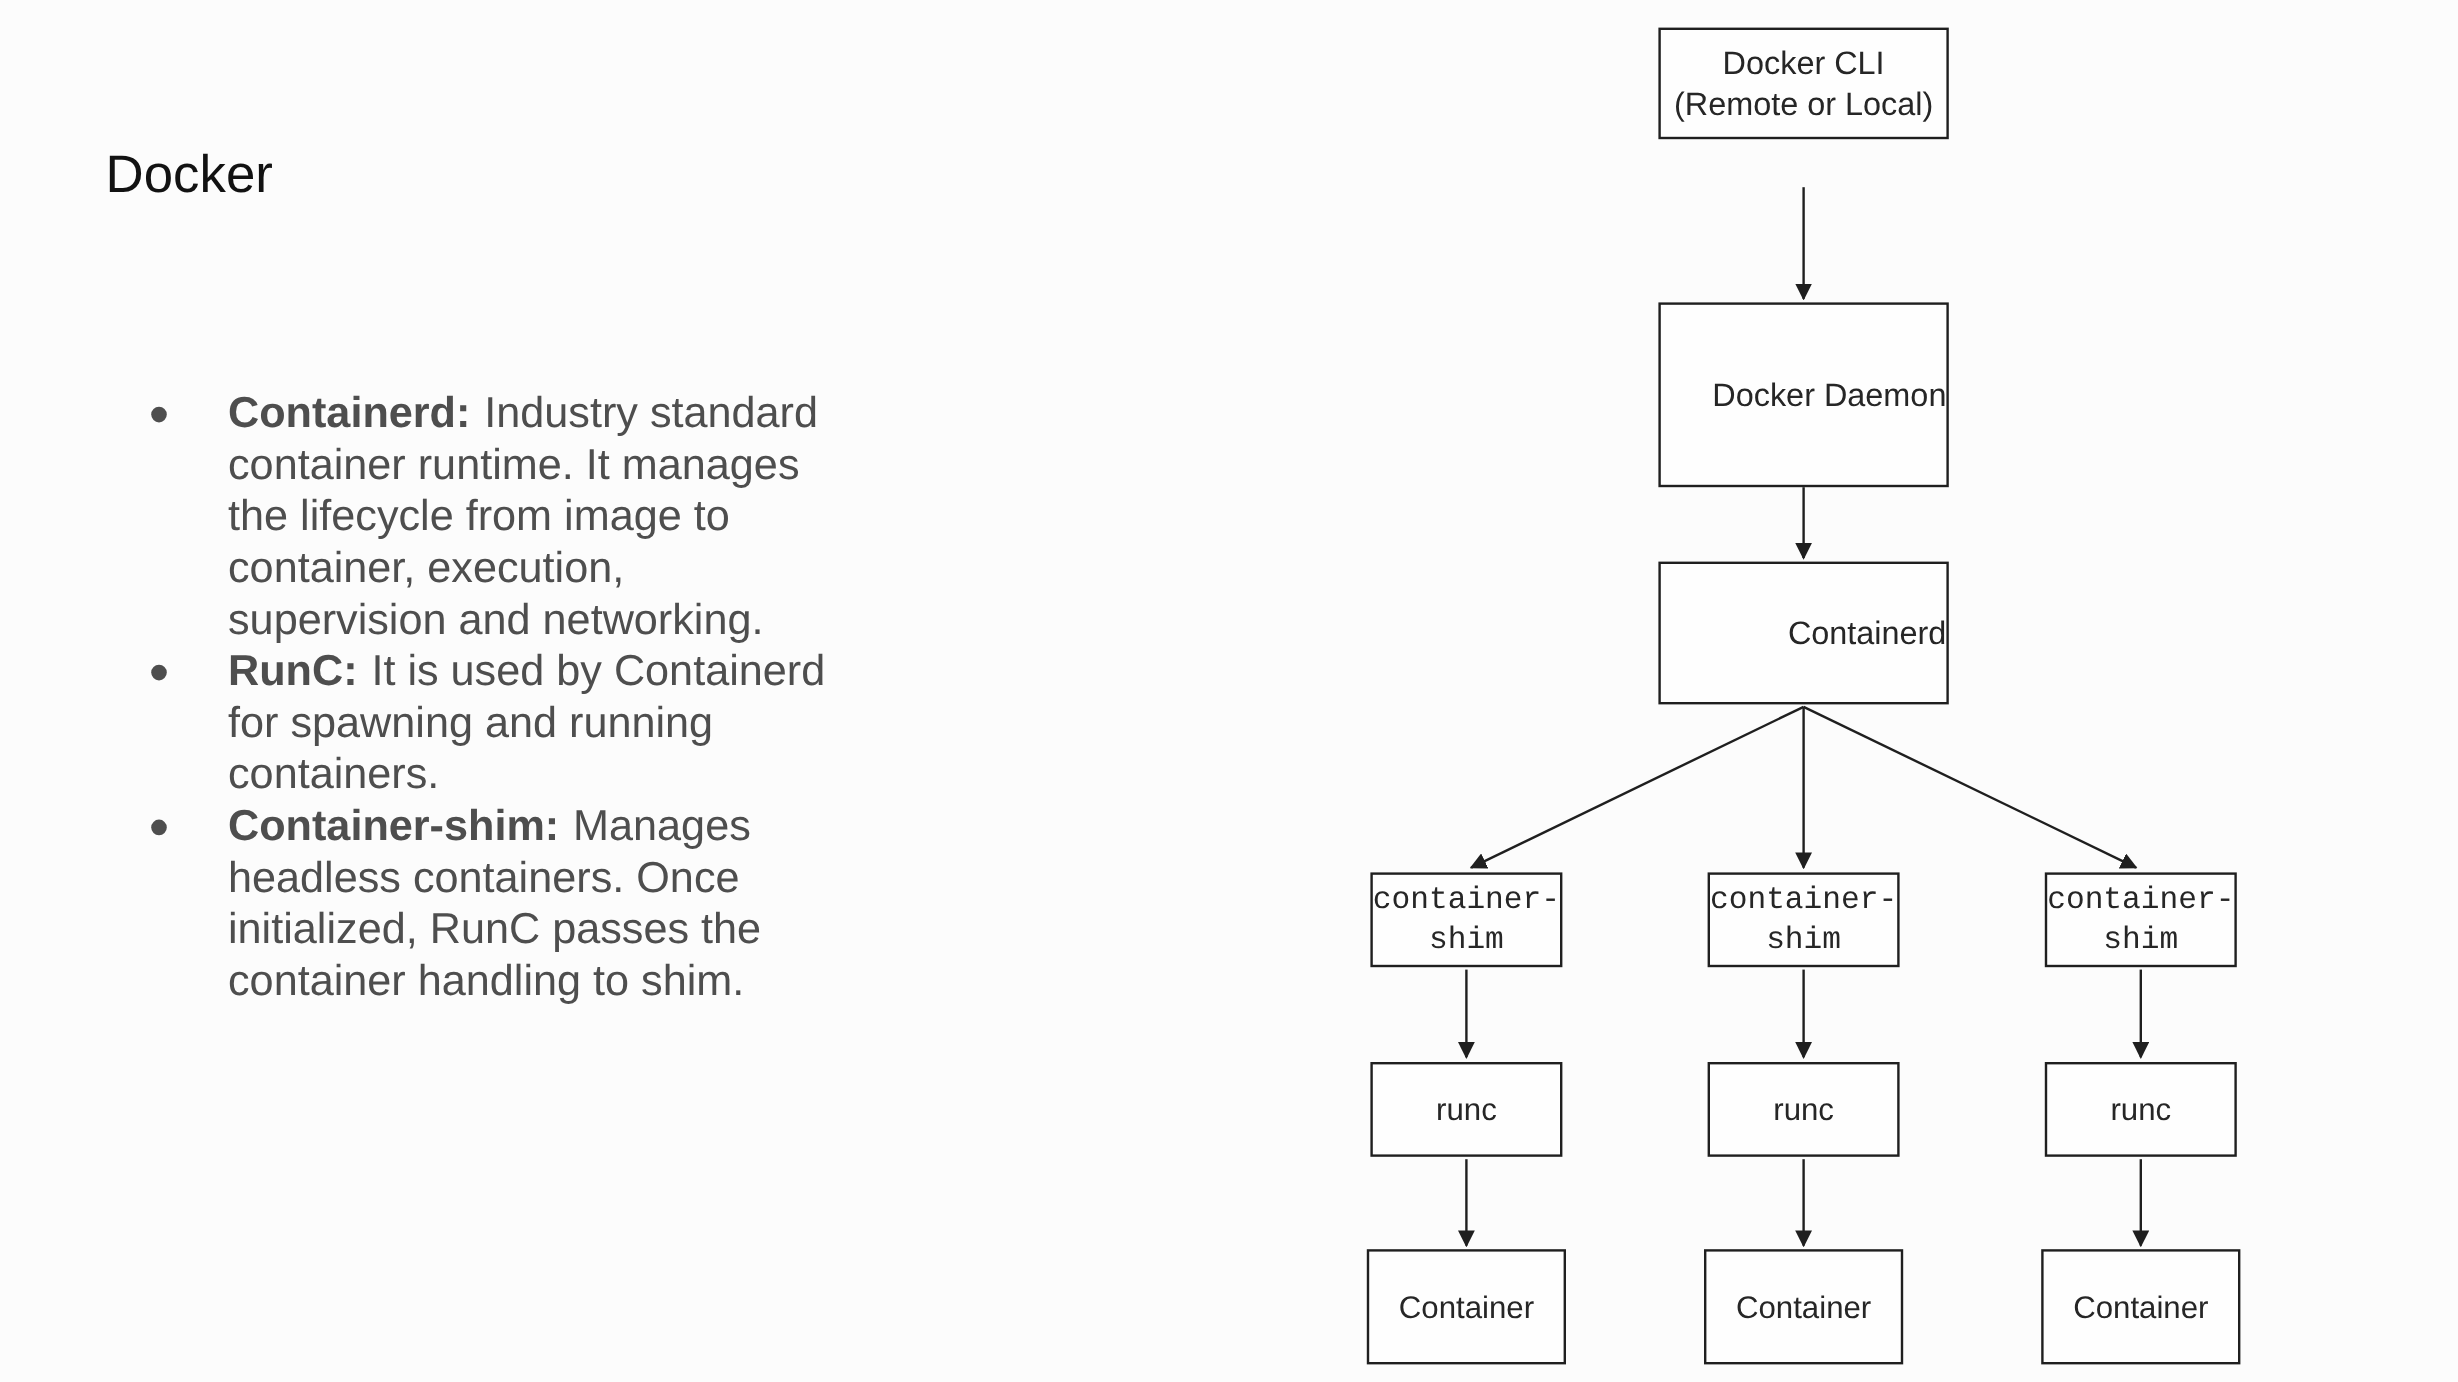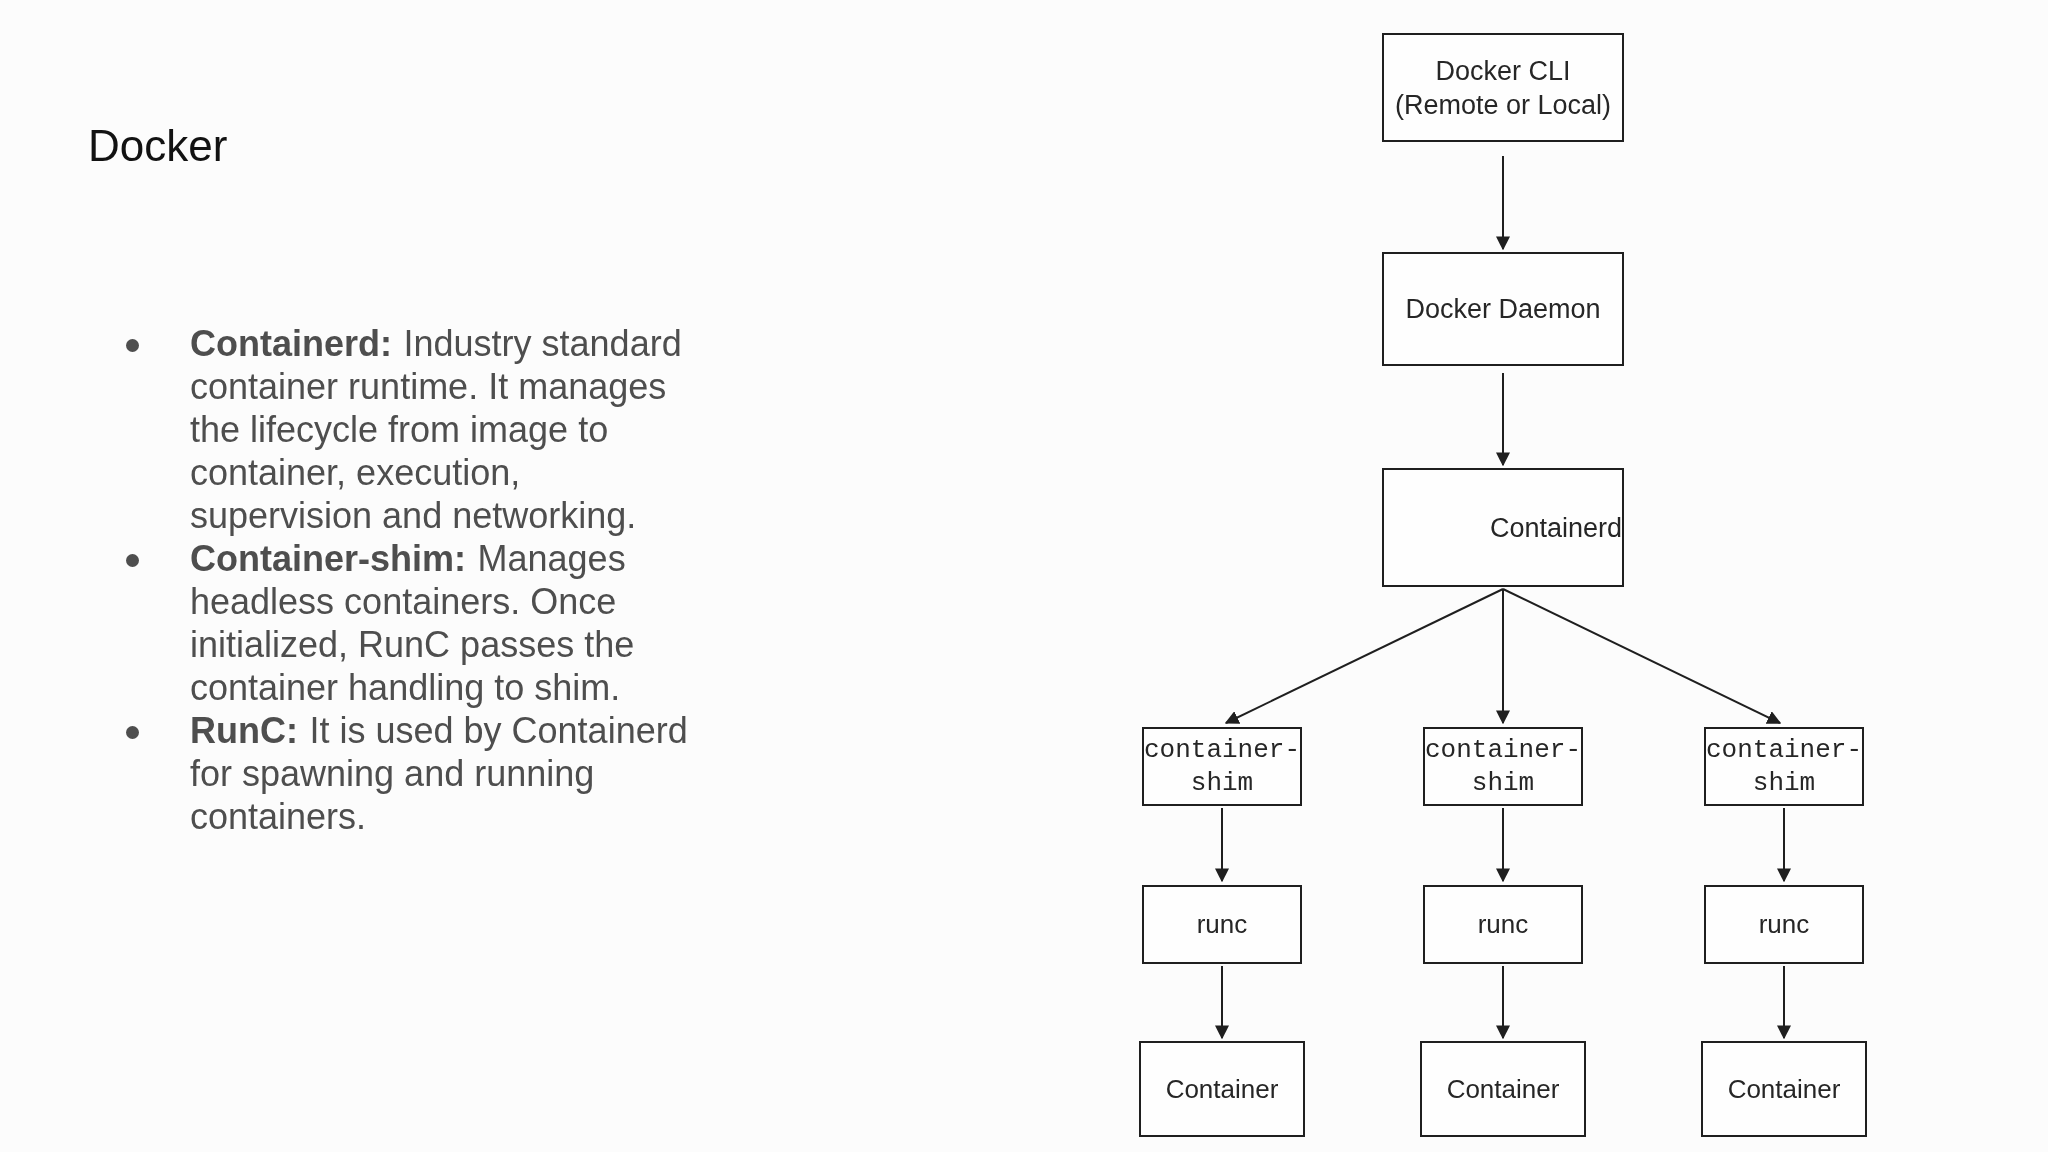--- a/index.html
+++ b/index.html
@@ -64,22 +64,22 @@
     background: var(--box-fill, #fefefe);
     border: 2px solid var(--box-border, #1f1f1f);
     color: var(--box-text, #262626);
     font-size: 27px;
     line-height: 34px;
     text-align: center;
   }
   .node span { display: block; }
 
   .n-big   { left: 1382px; width: 242px; }
-  .n-cli        { top: 33px;  height: 109px; }
-  .n-daemon     { top: 252px; height: 114px; }
+  .n-cli        { top: 23px;  height: 93px; }
+  .n-daemon     { top: 252px; height: 154px; align-items: flex-end; }
   .n-containerd { top: 468px; height: 119px; align-items: flex-end; }
 
   .n-small { width: 160px; height: 79px; font-size: 26px; line-height: 33px; }
   .n-wide  { width: 166px; height: 96px; font-size: 26px; line-height: 33px; text-align: center; }
   .col-l.n-small { left: 1142px; }  .col-m.n-small { left: 1423px; }  .col-r.n-small { left: 1704px; }
   .col-l.n-wide  { left: 1139px; }  .col-m.n-wide  { left: 1420px; }  .col-r.n-wide  { left: 1701px; }
   .row-shim { top: 727px; font-family: Liberation Mono, monospace; }
   .row-runc { top: 885px; }
   .row-cont { top: 1041px; }
 
@@ -96,22 +96,22 @@
 <body>
 
 <div class="page">
 
   <h1 class="title">
     <span>Docker</span>
   </h1>
 
   <ul class="bullets">
     <li><span class="b-label">Containerd:</span><span class="b-text">Industry standard container runtime. It manages the lifecycle from image to container, execution, supervision and networking.</span></li>
+    <li><span class="b-label">RunC:</span><span class="b-text">It is used by Containerd for spawning and running containers.</span></li>
     <li><span class="b-label">Container-shim:</span><span class="b-text">Manages headless containers. Once initialized, RunC passes the container handling to shim.</span></li>
-    <li><span class="b-label">RunC:</span><span class="b-text">It is used by Containerd for spawning and running containers.</span></li>
   </ul>
 
   <svg class="wires" viewBox="0 0 2048 1152" xmlns="http://www.w3.org/2000/svg">
     <defs>
       <marker id="arrow" viewBox="0 0 10 10" refX="9" refY="5" markerWidth="7" markerHeight="7" orient="auto-start-reverse">
         <path d="M 0 0 L 10 5 L 0 10 z"></path>
       </marker>
     </defs>
     <line x1="1503" y1="156" x2="1503" y2="249" marker-end="url(#arrow)"></line>
     <line x1="1503" y1="373" x2="1503" y2="465" marker-end="url(#arrow)"></line>

